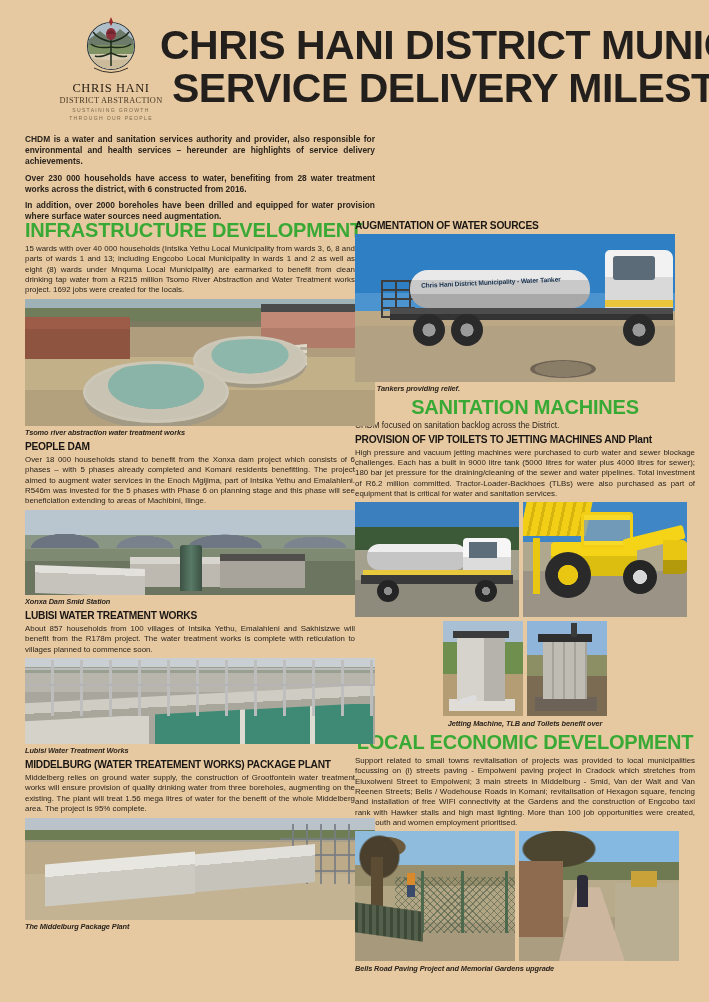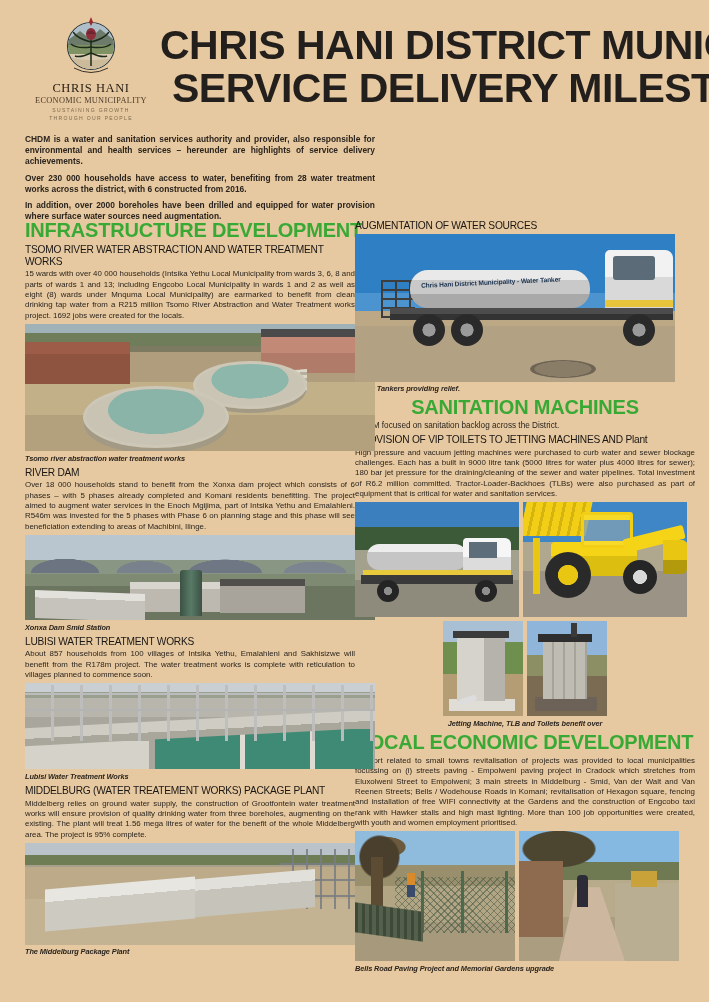--- a/index.html
+++ b/index.html
@@ -26,20 +26,21 @@
     align-items: center;
   }
 
   .logo-block {
     width: 150px;
     padding-left: 32px;
     padding-top: 6px;
     display: flex;
     flex-direction: column;
     align-items: center;
+    margin-left: 20px;
   }
 
   .crest {
     width: 62px;
     height: 62px;
     position: relative;
   }
 
   .logo-text-1 {
     font-family: "Liberation Serif", serif;
@@ -117,21 +118,21 @@
     color: #39a935;
     text-align: center;
     letter-spacing: -0.2px;
     line-height: 1.05;
     margin: 2px 0 3px 0;
     white-space: nowrap;
   }
 
   h3.sub {
     font-size: 10.2px;
-    font-weight: normal;
+    font-weight: bold;
     color: #1a1614;
     letter-spacing: -0.25px;
     margin: 2px 0 2px 0;
     line-height: 1.15;
   }
 
   p.body {
     font-size: 7.9px;
     line-height: 1.31;
     text-align: justify;
@@ -403,21 +404,21 @@
             <path d="M31 37 q11 5 16 3"></path>
           </g>
           <ellipse cx="31" cy="18" rx="5" ry="6" fill="#8b2f3a"></ellipse>
           <path d="M26 18 q5 -7 10 0" fill="#6f2430"></path>
         </g>
         <path d="M31 1 L33 6 L31 10 L29 6 Z" fill="#9a2b2b"></path>
         <path d="M14 52 q17 9 34 0" stroke="#3a3227" stroke-width="1" fill="none"></path>
       </svg>
     </div>
     <div class="logo-text-1">CHRIS HANI</div>
-    <div class="logo-text-2">ECONOMIC MUNICIPALITY</div>
+    <div class="logo-text-2">DISTRICT ABSTRACTION</div>
     <div class="logo-text-3">SUSTAINING GROWTH</div>
     <div class="logo-text-3">THROUGH OUR PEOPLE</div>
   </div>
 
   <div class="title-block">
     <div class="title-line l1">CHRIS HANI DISTRICT MUNICIPALITY</div>
     <div class="title-line l2">SERVICE DELIVERY MILESTONES</div>
   </div>
 </div>
 
@@ -426,34 +427,33 @@
   <p>Over 230 000 households have access to water, benefiting from 28 water treatment works across the district, with 6 constructed from 2016.</p>
   <p>In addition, over 2000 boreholes have been drilled and equipped for water provision where surface water sources need augmentation.</p>
 </div>
 
 <div class="columns">
 
   <div class="col-left">
 
     <div class="section-banner">INFRASTRUCTURE DEVELOPMENT</div>
 
-    <h3 class="sub">TSOMO RIVER WATER ABSTRACTION AND WATER TREATMENT WORKS</h3>
     <p class="body">15 wards with over 40 000 households (Intsika Yethu Local Municipality from wards 3, 6, 8 and parts of wards 1 and 13; including Engcobo Local Municipality in wards 1 and 2 as well as eight (8) wards under Mnquma Local Municipality) are earmarked to benefit from clean drinking tap water from a R215 million Tsomo River Abstraction and Water Treatment works project. 1692 jobs were created for the locals.</p>
 
     <div class="photo ph-tsomo">
       <div class="hill"></div>
       <div class="bld-left"></div>
       <div class="bld-right"></div>
       <div class="filterbeds"></div>
       <div class="tank-small"></div>
       <div class="tank-big"></div>
     </div>
     <div class="caption">Tsomo river abstraction water treatment works</div>
 
-    <h3 class="sub">RIVER DAM</h3>
+    <h3 class="sub">PEOPLE DAM</h3>
     <p class="body">Over 18 000 households stand to benefit from the Xonxa dam project which consists of 6 phases – with 5 phases already completed and Komani residents benefitting. The project aimed to augment water services in the Enoch Mgijima, part of Intsika Yethu and Emalahleni.  R546m was invested for the 5 phases with Phase 6 on planning stage and this phase will see beneficiation extending to areas of Machibini, Ilinge.</p>
 
     <div class="photo ph-xonxa">
       <div class="xo-mtn"></div>
       <div class="xo-bld"></div>
       <div class="xo-bld2"></div>
       <div class="xo-tank"></div>
       <div class="xo-res"></div>
     </div>
     <div class="caption">Xonxa Dam Smid Station</div>

